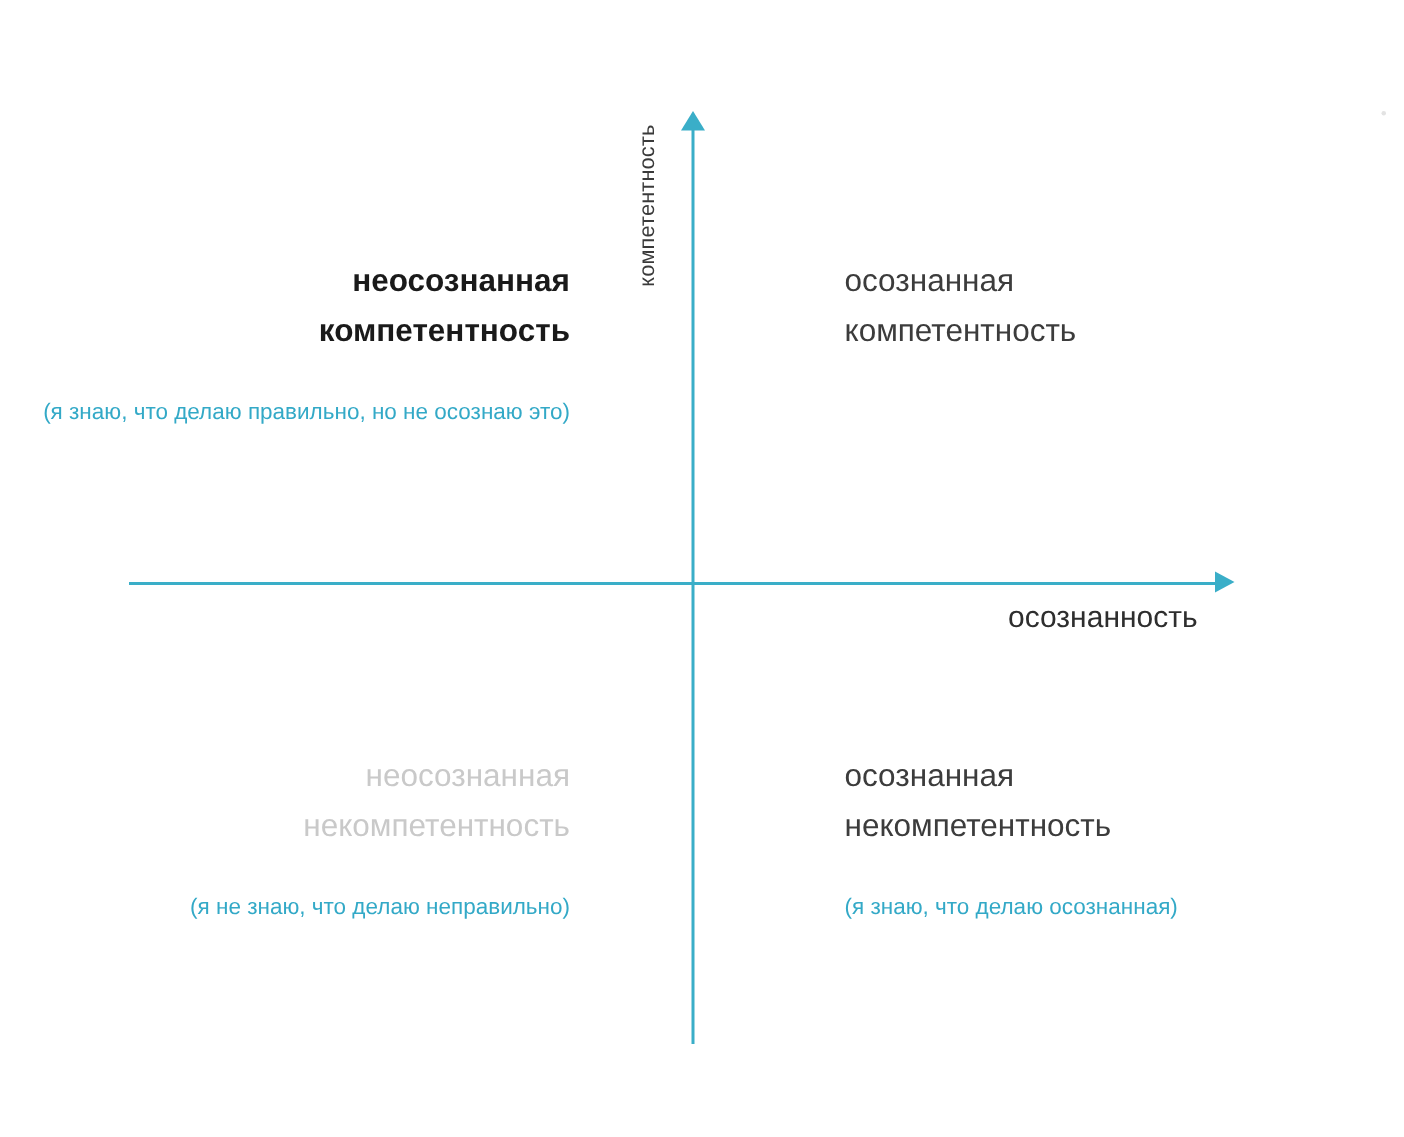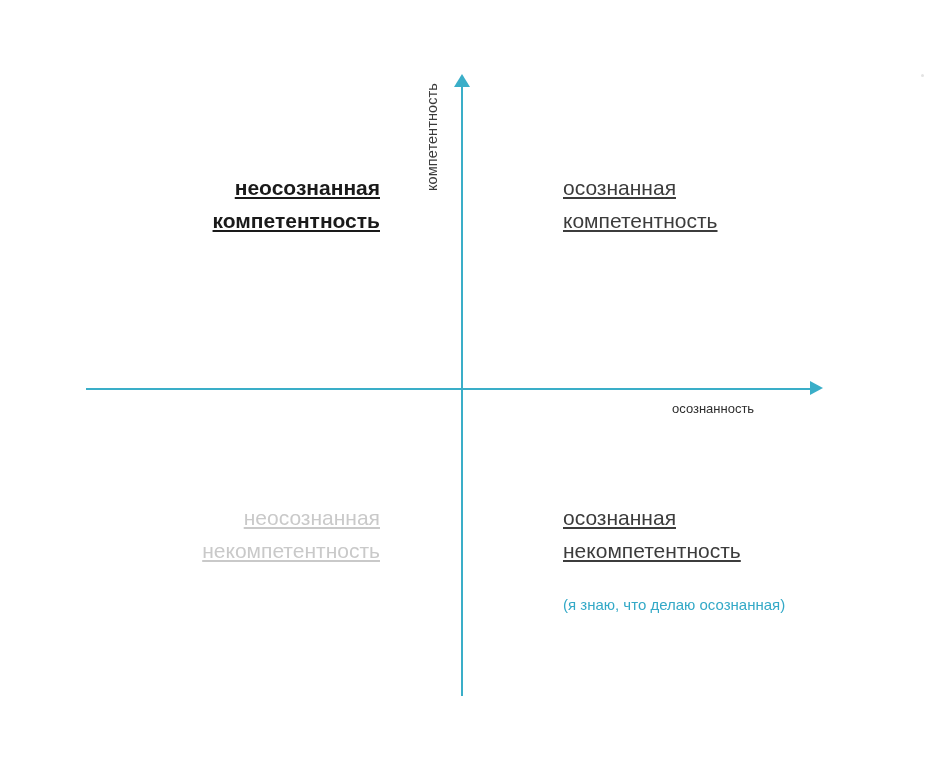--- a/index.html
+++ b/index.html
@@ -71,33 +71,32 @@
   }
   .axis-label-v-inner {
     display: block;
     width: 160px;
     text-align: right;
   }
   .axis-label-h {
     position: absolute;
     left: 672px;
     top: 401px;
-    font-size: 13px;
+    font-size: 20px;
     color: #2e2e2e;
   }
 
   
   .quad {
     position: absolute;
   }
   .quad-title {
     font-size: 21px;
     line-height: 1.55;
     color: #3c3c3c;
-    text-decoration: underline;
   }
   .quad-title.bold {
     font-weight: bold;
     color: #1a1a1a;
   }
   .quad-title.muted {
     color: #c9c9c9;
   }
   .quad-sub {
     margin-top: 26px;
@@ -156,34 +155,36 @@
   <div class="axis-label-v">
     <span class="axis-label-v-inner">компетентность</span>
   </div>
   <div class="axis-label-h">осознанность</div>
 
   <div class="quad" id="quad-tl">
     <div class="quad-title bold">
       <div>неосознанная</div>
       <div>компетентность</div>
     </div>
+    <div class="quad-sub">(я знаю, что делаю правильно, но не осознаю это)</div>
   </div>
 
   <div class="quad" id="quad-tr">
     <div class="quad-title">
       <div>осознанная</div>
       <div>компетентность</div>
     </div>
   </div>
 
   <div class="quad" id="quad-bl">
     <div class="quad-title muted">
       <div>неосознанная</div>
       <div>некомпетентность</div>
     </div>
+    <div class="quad-sub">(я не знаю, что делаю неправильно)</div>
   </div>
 
   <div class="quad" id="quad-br">
     <div class="quad-title">
       <div>осознанная</div>
       <div>некомпетентность</div>
     </div>
     <div class="quad-sub">(я знаю, что делаю осознанная)</div>
   </div>
 

